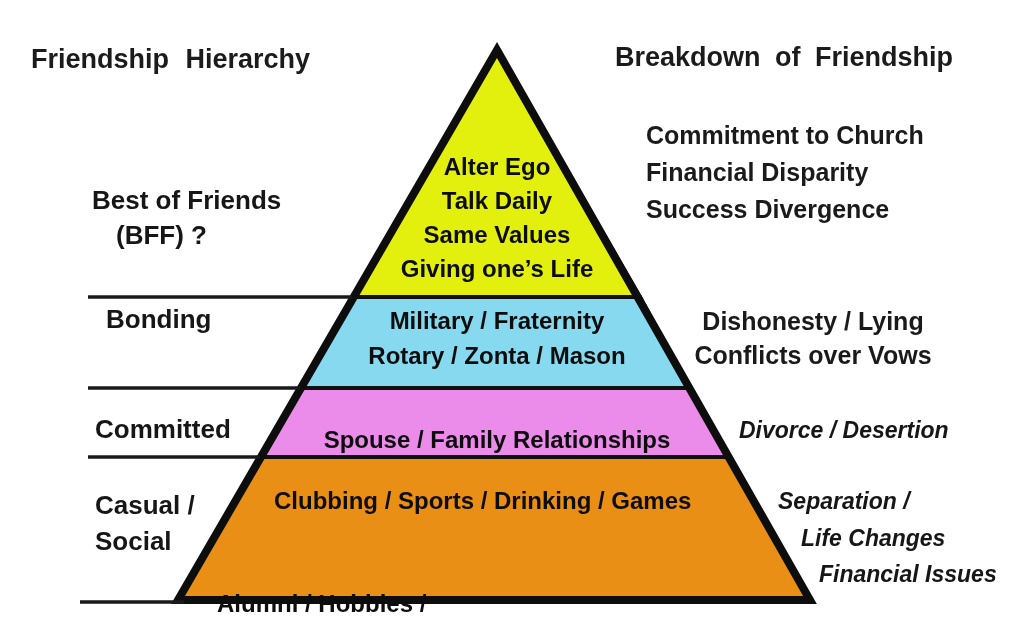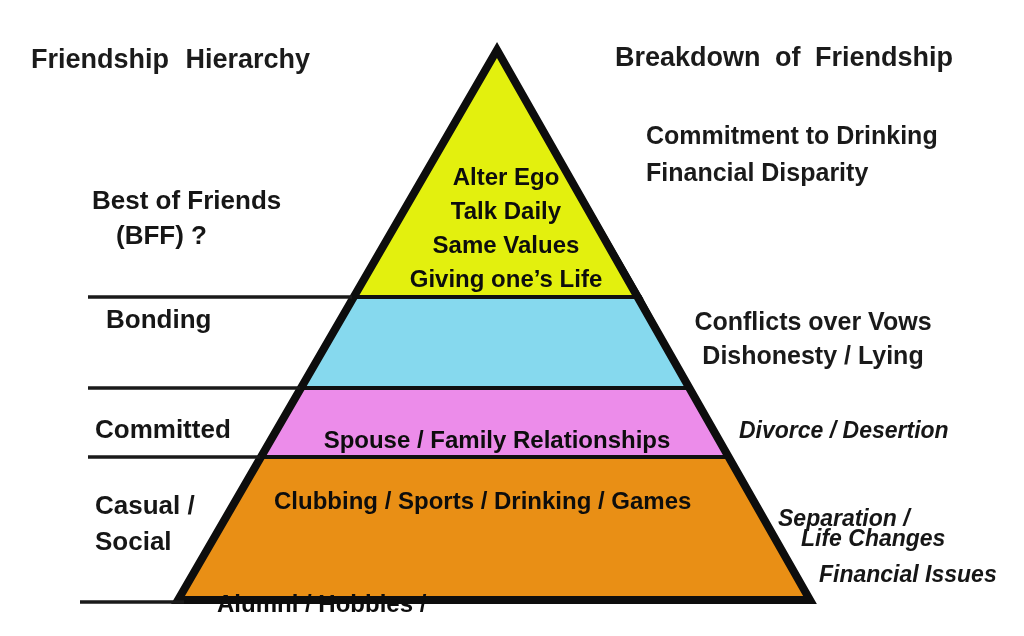--- a/index.html
+++ b/index.html
@@ -48,44 +48,49 @@
   <div class="txt title" style="left:31px;top:44px;">Friendship Hierarchy</div>
   <div class="txt title" style="left:615px;top:42px;word-spacing:7px;">Breakdown of Friendship</div>
 
   <div class="txt side-label" style="left:92px;top:185px;">Best of Friends</div>
   <div class="txt side-label" style="left:116px;top:220px;">(BFF) ?</div>
   <div class="txt side-label" style="left:94px;top:304px;margin-left:12px;">Bonding</div>
   <div class="txt side-label" style="left:95px;top:414px;">Committed</div>
   <div class="txt side-label" style="left:95px;top:490px;">Casual /</div>
   <div class="txt side-label" style="left:95px;top:526px;">Social</div>
 
-  <div class="pyr-block" style="left:306px;top:150px;width:400px;margin-top:10px;">
+  <div class="pyr-block" style="left:297px;top:150px;width:400px;">
     <div class="line">Alter Ego</div>
     <div class="line">Talk Daily</div>
     <div class="line">Same Values</div>
     <div class="line">Giving one’s Life</div>
   </div>
 
+  <div class="pyr-block blue-block" style="left:297px;top:303px;width:400px;">
+    <div class="line">Military / Fraternity</div>
+    <div class="line">Rotary / Zonta / Mason</div>
+  </div>
 
   <div class="pyr-block" style="left:297px;top:409px;width:400px;margin-top:14px;">
     <div class="line">Spouse / Family Relationships</div>
   </div>
 
   <div class="txt orange-line" style="left:262px;top:487px;margin-left:12px;">Clubbing / Sports / Drinking / Games</div>
   <div class="txt orange-line" style="left:217px;top:561px;margin-top:29px;">Alumni / Hobbies /</div>
 
   <div class="right-block" style="left:646px;top:117px;">
-    <div class="line">Commitment to Drinking</div>
+    <div class="line">Commitment to Church</div>
     <div class="line">Financial Disparity</div>
+    <div class="line">Success Divergence</div>
   </div>
 
   <div class="right-block conflict-block" style="left:663px;top:304px;width:300px;">
+    <div class="line">Dishonesty / Lying</div>
     <div class="line">Conflicts over Vows</div>
-    <div class="line">Dishonesty / Lying</div>
   </div>
 
   <div class="txt sep-line" style="left:739px;top:417px;">Divorce / Desertion</div>
 
-  <div class="txt sep-line" style="left:778px;top:488px;margin-top:17px;">Separation /</div>
+  <div class="txt sep-line" style="left:778px;top:488px;">Separation /</div>
   <div class="txt sep-line" style="left:801px;top:525px;">Life Changes</div>
   <div class="txt sep-line" style="left:819px;top:561px;">Financial Issues</div>
 
 </div>
 
 </body></html>

